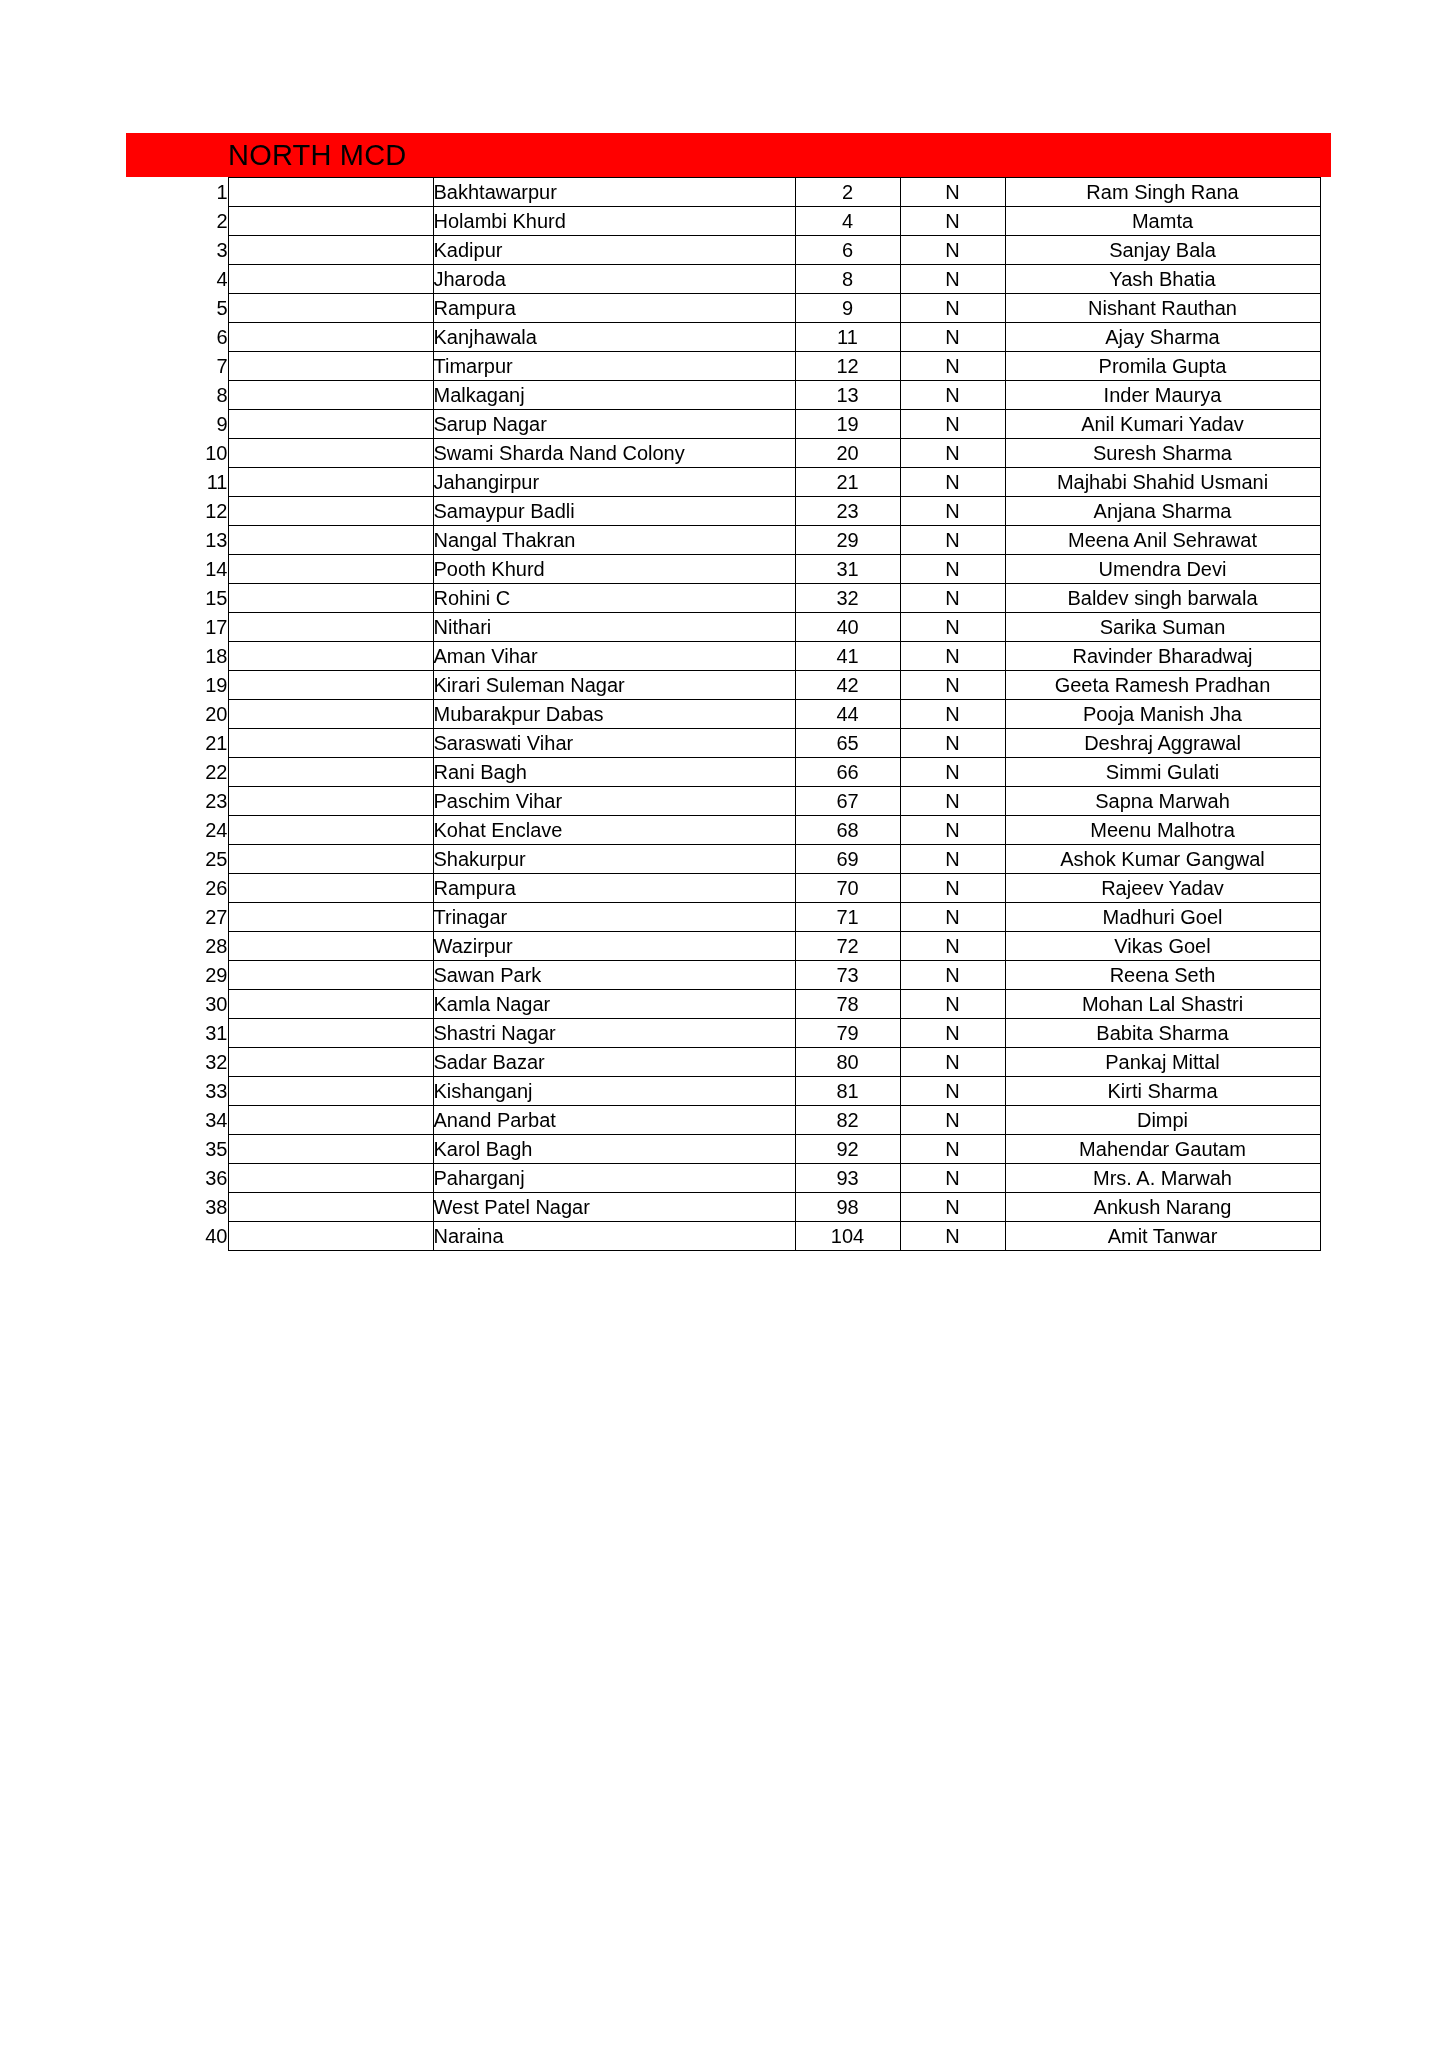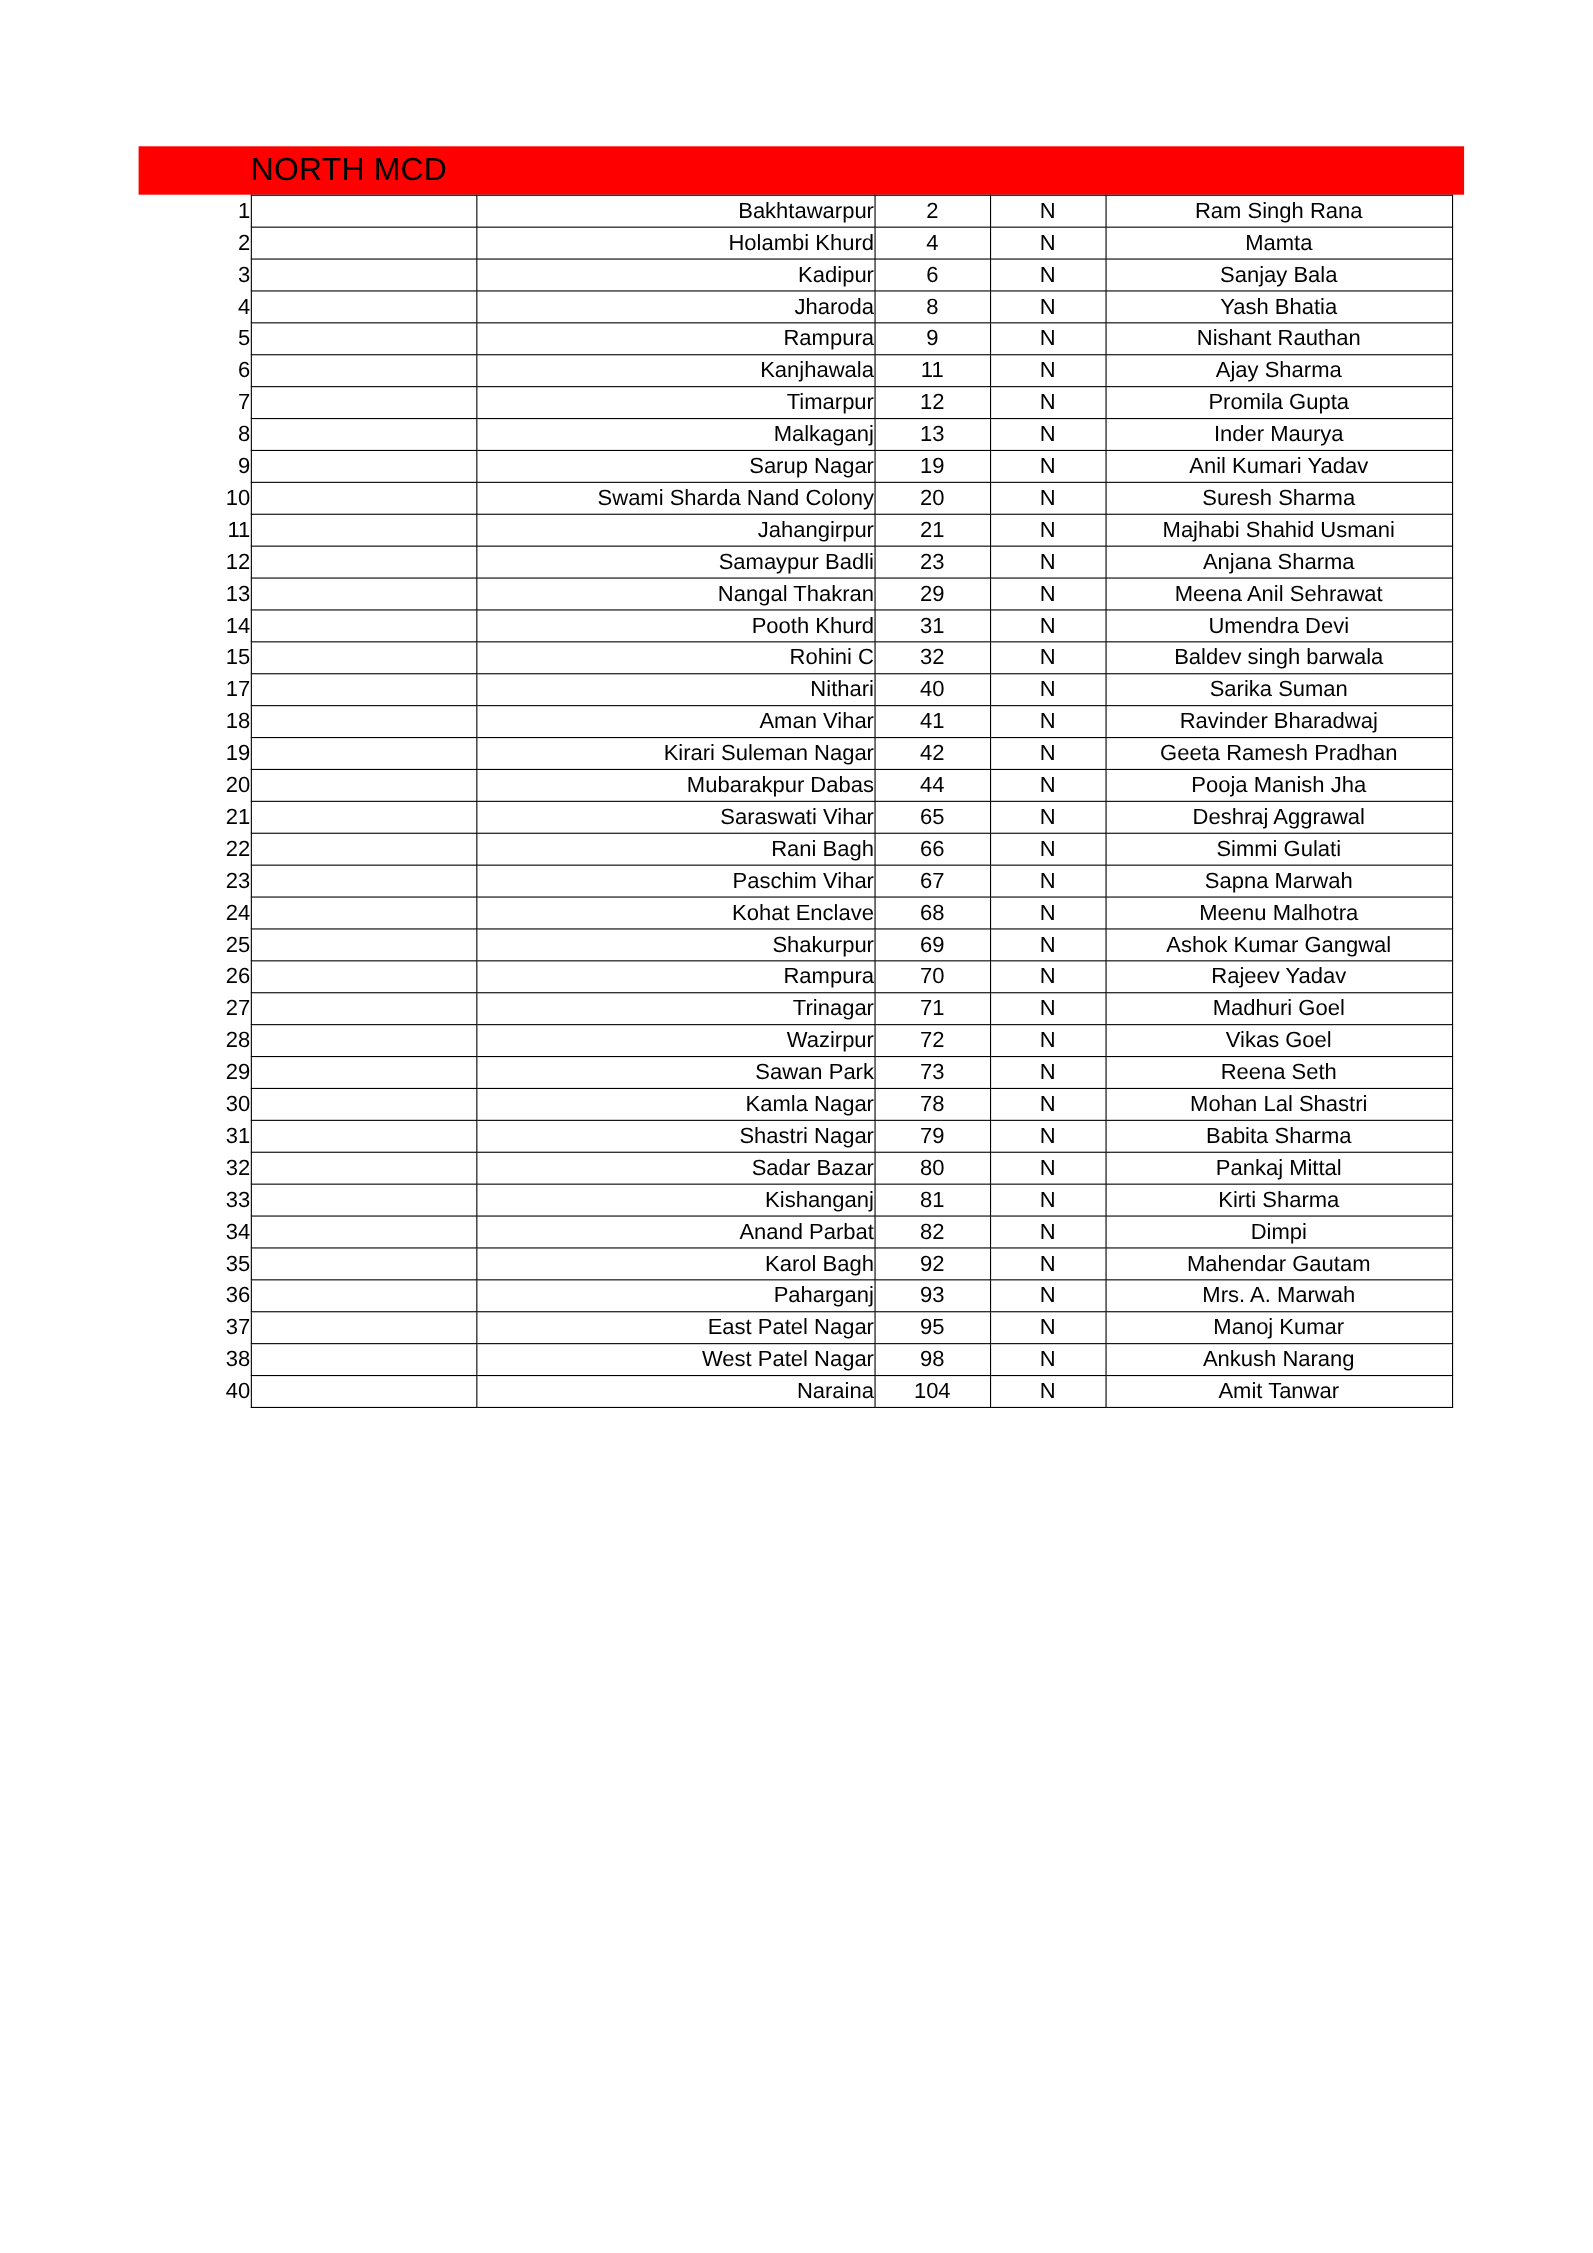--- a/index.html
+++ b/index.html
@@ -76,21 +76,21 @@
   td.c-blank {
     width: 205px;
     border: 1.5px solid #000000;
     box-sizing: border-box;
   }
   td.c-ward {
     width: 362px;
     border: 1.5px solid #000000;
     box-sizing: border-box;
     padding-left: 6px;
-    text-align: right;
+    text-align: left;
   }
   td.c-no {
     width: 105px;
     border: 1.5px solid #000000;
     box-sizing: border-box;
     text-align: center;
   }
   td.c-flag {
     width: 105px;
     border: 1.5px solid #000000;
@@ -389,28 +389,20 @@
         </tr>
         <tr>
           <td class="c-idx">36</td>
           <td class="c-blank"></td>
           <td class="c-ward">Paharganj</td>
           <td class="c-no">93</td>
           <td class="c-flag">N</td>
           <td class="c-name">Mrs. A. Marwah</td>
         </tr>
         <tr>
-          <td class="c-idx">37</td>
-          <td class="c-blank"></td>
-          <td class="c-ward">East Patel Nagar</td>
-          <td class="c-no">95</td>
-          <td class="c-flag">N</td>
-          <td class="c-name">Manoj Kumar</td>
-        </tr>
-        <tr>
           <td class="c-idx">38</td>
           <td class="c-blank"></td>
           <td class="c-ward">West Patel Nagar</td>
           <td class="c-no">98</td>
           <td class="c-flag">N</td>
           <td class="c-name">Ankush Narang</td>
         </tr>
         <tr>
           <td class="c-idx">40</td>
           <td class="c-blank"></td>

